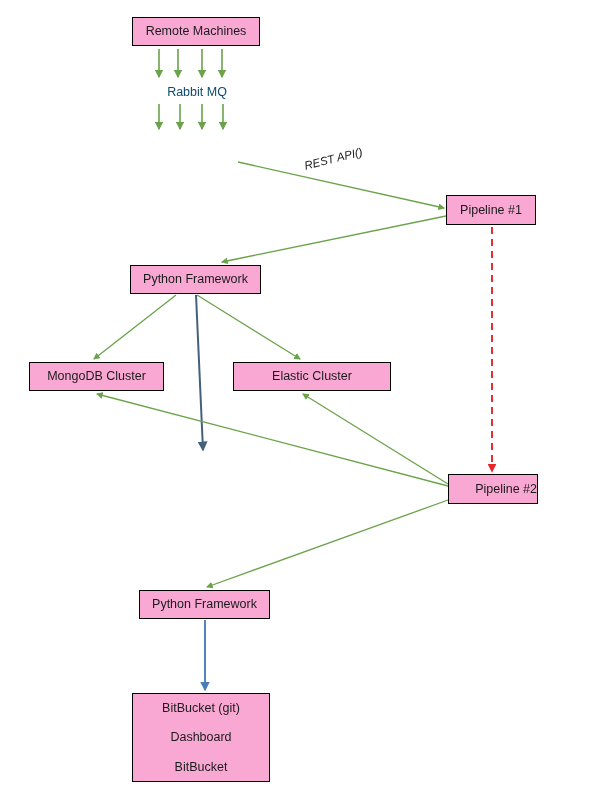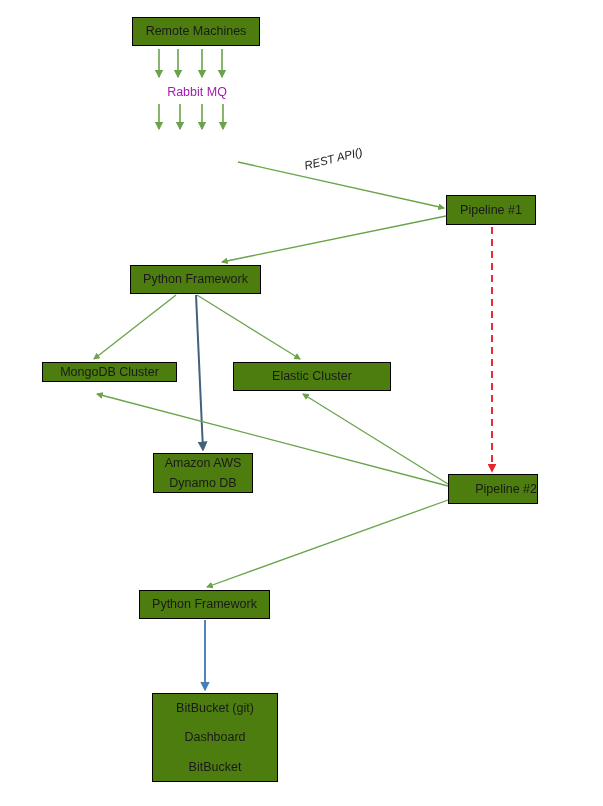--- a/index.html
+++ b/index.html
@@ -21,21 +21,21 @@
     position: absolute;
     left: 0;
     top: 0;
     width: 603px;
     height: 806px;
   }
   .node {
     position: absolute;
     box-sizing: border-box;
     border: 1px solid #000000;
-    background: #4d7c0f;
+    background: #f9a8d4;
     display: flex;
     flex-direction: column;
     align-items: center;
     justify-content: center;
     color: #1a1a1a;
     font-size: 12.5px;
     line-height: 1.15;
     text-align: center;
     z-index: 5;
   }
@@ -49,21 +49,21 @@
     position: absolute;
     font-size: 11.5px;
     font-style: italic;
     color: #1a1a1a;
     white-space: nowrap;
     z-index: 6;
   }
   .floating-label {
     position: absolute;
     font-size: 12.5px;
-    color: #a21caf;
+    color: #0c4a6e;
     white-space: nowrap;
     z-index: 6;
     text-align: center;
   }
 </style>
 </head>
 <body>
 
 <div id="canvas">
 
@@ -128,40 +128,36 @@
   <div class="edge-label" style="left:303px; top:160px; transform: rotate(-14deg); transform-origin: left top;">REST API()</div>
 
   <div class="node" style="left:446px; top:195px; width:90px; height:30px;">
     <span class="line">Pipeline #1</span>
   </div>
 
   <div class="node" style="left:130px; top:265px; width:131px; height:29px;">
     <span class="line">Python Framework</span>
   </div>
 
-  <div class="node" style="left:42px; top:362px; width:135px; height:20px;">
+  <div class="node" style="left:29px; top:362px; width:135px; height:29px;">
     <span class="line">MongoDB Cluster</span>
   </div>
 
   <div class="node" style="left:233px; top:362px; width:158px; height:29px;">
     <span class="line">Elastic Cluster</span>
   </div>
 
-  <div class="node multi" style="left:153px; top:453px; width:100px; height:40px;">
-    <span class="line">Amazon AWS</span>
-    <span class="line">Dynamo DB</span>
-  </div>
 
   <div class="node" style="left:448px; top:474px; width:90px; height:30px;align-items:flex-end;">
     <span class="line">Pipeline #2</span>
   </div>
 
   <div class="node" style="left:139px; top:590px; width:131px; height:29px;">
     <span class="line">Python Framework</span>
   </div>
 
-  <div class="node triple" style="left:152px; top:693px; width:126px; height:89px;">
+  <div class="node triple" style="left:132px; top:693px; width:138px; height:89px;">
     <span class="line">BitBucket (git)</span>
     <span class="line">Dashboard</span>
     <span class="line">BitBucket</span>
   </div>
 
 </div>
 
 </body></html>

